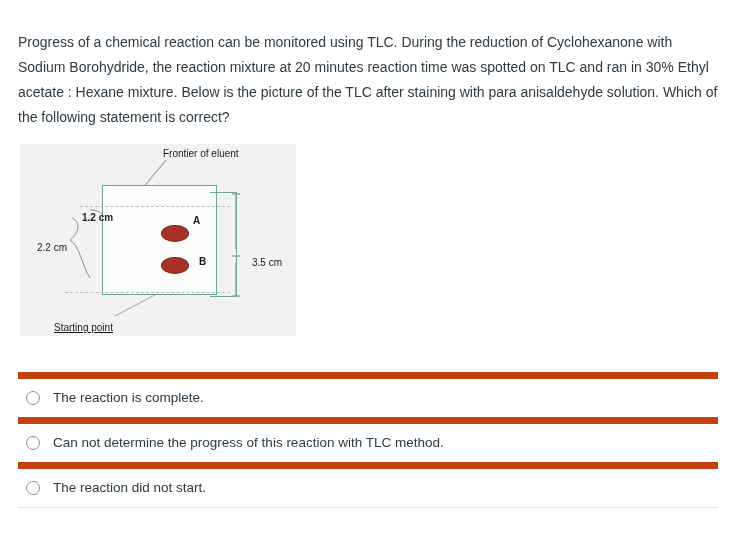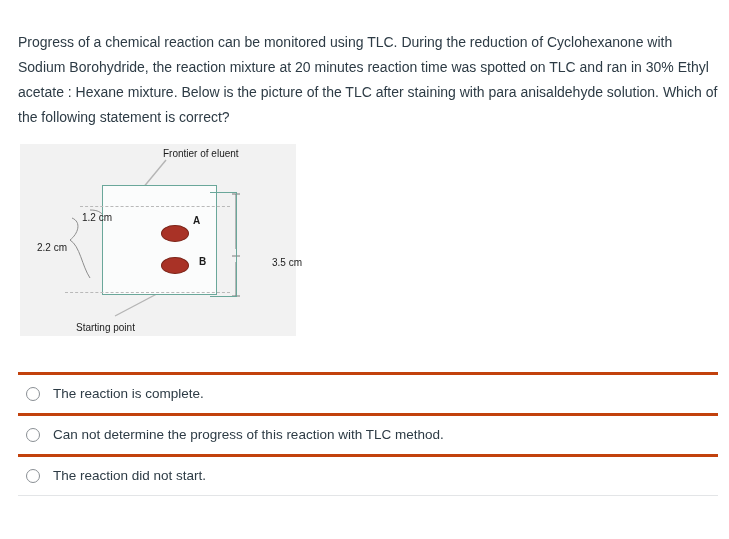--- a/index.html
+++ b/index.html
@@ -82,44 +82,44 @@
   .lbl {
     position: absolute;
     font-size: 10px;
     color: #1b1b1b;
     font-family: "Liberation Sans", sans-serif;
     white-space: nowrap;
   }
   .lbl-a { left: 173px; top: 71px; font-weight: bold; }
   .lbl-b { left: 179px; top: 112px; font-weight: bold; }
   .lbl-frontier { left: 143px; top: 4px; }
-  .lbl-12 { left: 62px; top: 68px; }
+  .lbl-12 { left: 62px; top: 68px; font-weight: bold; }
   .lbl-22 { left: 17px; top: 98px; }
-  .lbl-35 { left: 234px; top: 113px; padding-left: 18px; }
-  .lbl-start { left: 56px; top: 178px; }
+  .lbl-35 { left: 214px; top: 113px; padding-left: 18px; }
+  .lbl-start { left: 34px; top: 178px; text-decoration: underline; }
   .fig-svg {
     position: absolute;
     left: 0;
     top: 0;
     width: 276px;
     height: 192px;
   }
   
   .options {
     position: absolute;
     left: 18px;
     top: 372px;
     width: 700px;
   }
   .option {
     position: relative;
     display: flex;
     align-items: center;
     height: 38px;
-    border-top: 3px solid #c2410c;
+    border-top: 7px solid #c2410c;
     font-size: 13.5px;
     color: #2d3b45;
   }
   .option:last-child {
     border-bottom: 1px solid #e3e5e7;
   }
   .radio {
     width: 12px;
     height: 12px;
     border: 1px solid #8a8f94;

